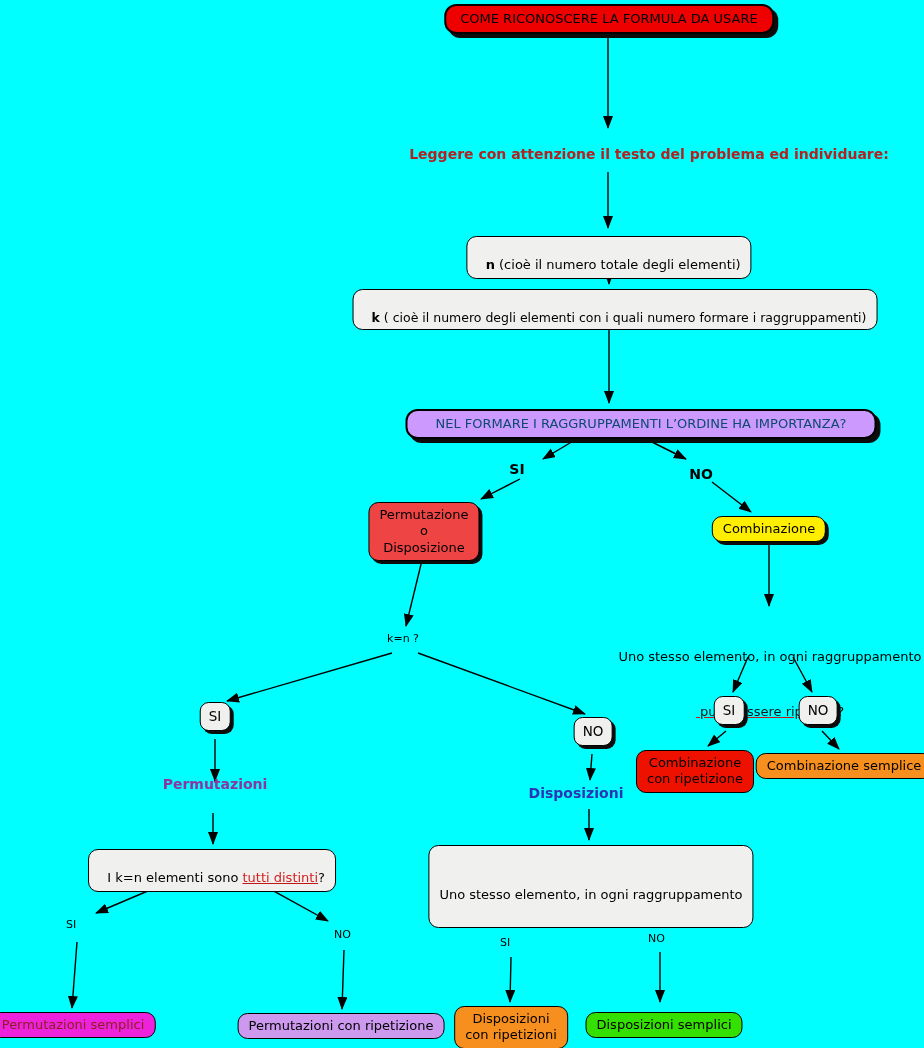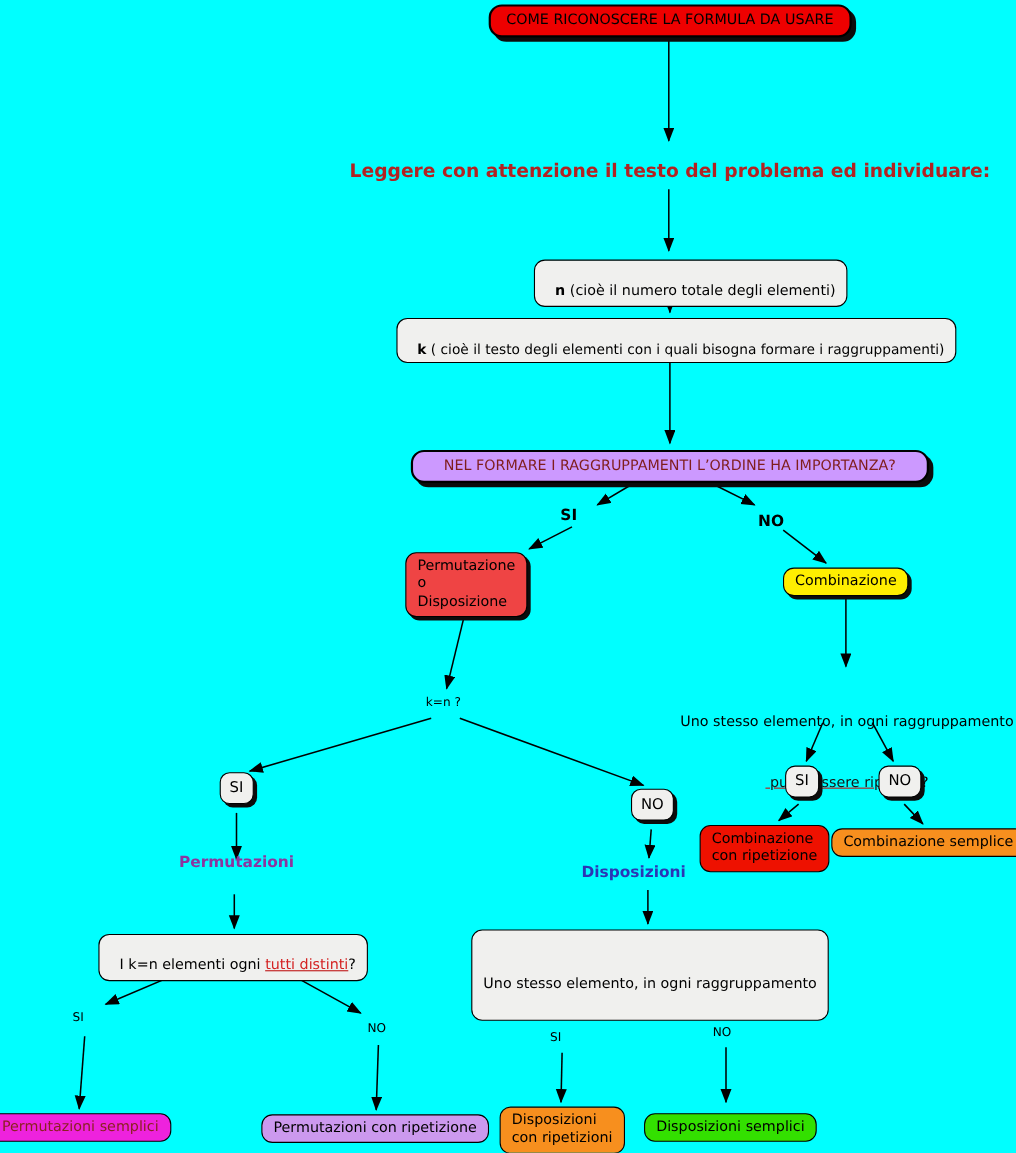--- a/index.html
+++ b/index.html
@@ -7,37 +7,37 @@
     width:924px;height:1048px;position:relative;overflow:hidden;
     background:#00ffff;
     font-family:"DejaVu Sans","Liberation Sans",sans-serif;
     color:#000;
   }
   #connectors{position:absolute;left:0;top:0;width:924px;height:1048px;}
   .node{
     position:absolute;transform:translateX(-50%);
     border:1.6px solid #000;border-radius:10px;
     padding:4px 10px;font-size:13px;line-height:1.25;
-    white-space:pre;background:#f0f0ee;
+    text-align:center;white-space:pre;background:#f0f0ee;
   }
   .shadow{box-shadow:4px 4px 0 #0c0c0c;}
   .sm-shadow{box-shadow:3px 3px 0 #0c0c0c;}
   .title-box{background:#ee0000;border-width:2px;border-radius:12px;padding:5px 14px;}
-  .order-box{background:#cc99ff;border-width:2px;border-radius:12px;color:#7f1d1d;padding:5px 28px;}
+  .order-box{background:#cc99ff;border-width:2px;border-radius:12px;color:#0c4a6e;padding:5px 28px;margin-left:32px;}
   .pink-box{background:#ef4444;}
   .yellow-box{background:#ffee00;}
   .red-box{background:#ee1100;}
   .orange-box{background:#f78f1e;}
   .magenta-box{background:#ee22dd;color:#8b2121;}
   .lilac-box{background:#cc99ee;}
   .green-box{background:#33e000;}
   .si-no-box{border-radius:9px;padding:5px 8px;font-size:13.5px;}
   .heading{
     position:absolute;transform:translateX(-50%);
-    font-weight:bold;font-size:17px;color:#b22222;white-space:pre;
+    font-weight:bold;font-size:14px;color:#b22222;white-space:pre;margin-left:40px;
   }
   .free-label{position:absolute;font-size:11px;white-space:pre;}
   .branch-label{font-weight:bold;font-size:14px;transform:translateX(-50%);}
   .purple-text{color:#8b35a0;}
   .blue-text{color:#2b35b5;}
   .free-q{text-align:center;line-height:1.4;font-size:13px;}
   .u-red{color:#d42222;text-decoration:underline;text-decoration-color:#c01818;margin-top:46px;}
   .u-dark{color:#151515;text-decoration:underline;text-decoration-color:#c01818;}
   .b{font-weight:bold;}
   .kbox{font-size:12.5px;}
@@ -80,26 +80,26 @@
     <line x1="793" y1="657" x2="812" y2="692" marker-end="url(#ah)"></line>
     <line x1="726" y1="731" x2="708" y2="746" marker-end="url(#ah)"></line>
     <line x1="822" y1="731" x2="839" y2="749" marker-end="url(#ah)"></line>
   </g>
 </svg>
 
 <div class="node title-box shadow" style="left:609px;top:4px;">COME RICONOSCERE LA FORMULA DA USARE</div>
 
 <div class="heading" style="left:609px;top:146px;">Leggere con attenzione il testo del problema ed individuare:</div>
 
-<div class="node" style="left:628px;top:236px;">
+<div class="node" style="left:609px;top:236px;">
   <span class="b">n</span><span> (cioè il numero totale degli elementi)</span>
 </div>
 
 <div class="node kbox" style="left:615px;top:289px;">
-  <span class="b">k</span><span> ( cioè il testo degli elementi con i quali bisogna formare i raggruppamenti)</span>
+  <span class="b">k</span><span> ( cioè il numero degli elementi con i quali numero formare i raggruppamenti)</span>
 </div>
 
 <div class="node order-box shadow" style="left:609px;top:409px;">NEL FORMARE I RAGGRUPPAMENTI L’ORDINE HA IMPORTANZA?</div>
 
 <div class="free-label branch-label" style="left:517px;top:461px;">SI</div>
 <div class="free-label branch-label" style="left:701px;top:466px;">NO</div>
 
 <div class="node pink-box sm-shadow" style="left:424px;top:502px;">Permutazione
 o
 Disposizione</div>
@@ -122,21 +122,21 @@
 <div class="node red-box" style="left:695px;top:750px;">Combinazione
 con ripetizione</div>
 
 <div class="node orange-box" style="left:844px;top:753px;">Combinazione semplice</div>
 
 <div class="free-label branch-label purple-text" style="left:215px;top:776px;text-align:center;">Permutazioni</div>
 
 <div class="free-label branch-label blue-text" style="left:576px;top:785px;">Disposizioni</div>
 
 <div class="node" style="left:212px;top:849px;">
-  <span>I k=n elementi ogni </span><span class="u-red">tutti distinti</span><span>?</span>
+  <span>I k=n elementi sono </span><span class="u-red">tutti distinti</span><span>?</span>
 </div>
 
 <div class="node" style="left:591px;top:845px;line-height:1.4;">
   <div>Uno stesso elemento, in ogni raggruppamento</div>
 </div>
 
 <div class="free-label" style="left:66px;top:918px;">SI</div>
 <div class="free-label" style="left:334px;top:928px;">NO</div>
 <div class="free-label" style="left:500px;top:936px;">SI</div>
 <div class="free-label" style="left:648px;top:932px;">NO</div>

